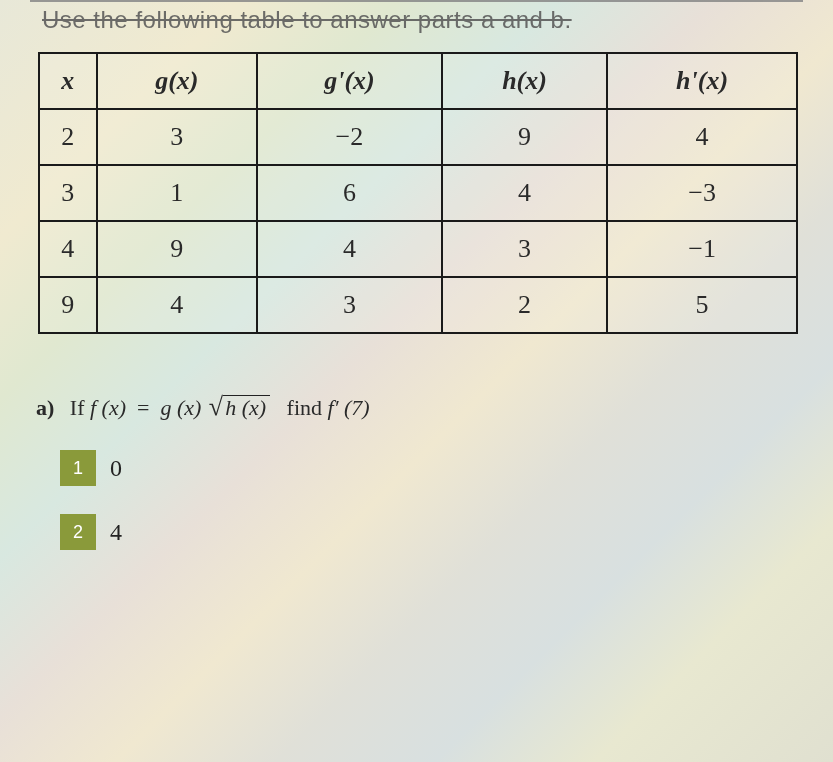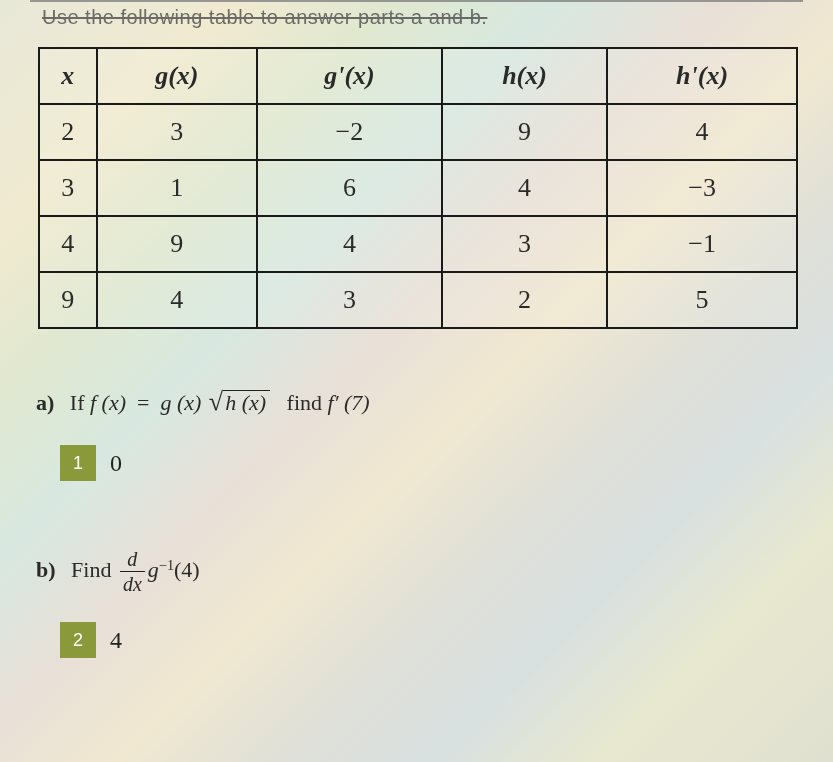--- a/index.html
+++ b/index.html
@@ -17,21 +17,21 @@
     overflow: hidden;
     color: #2a2a2a;
   }
   
   .page {
     padding: 0 30px 30px 30px;
   }
 
   .top-instruction {
     font-family: "Comic Sans MS", cursive, sans-serif;
-    font-size: 20px;
+    font-size: 24px;
     color: #555;
     padding: 4px 0 18px 12px;
     text-decoration: line-through;
     border-top: 2px solid #888;
     letter-spacing: 0.5px;
     opacity: 0.85;
   }
 
   table.data {
     border-collapse: collapse;
@@ -180,28 +180,18 @@
       <span class="sqrt"><span class="radic">√</span><span class="radicand"><span class="math-i">h (x)</span></span></span>
       &nbsp;<span> find </span>
       <span class="math-i">f′ (7)</span>
     </span>
   </div>
   <div class="answer-row">
     <div class="answer-badge">1</div>
     <div class="answer-val">0</div>
   </div>
 
-  <div class="question question-b">
-    <span class="q-label">b)</span>
-    <span class="q-text">
-      <span>Find </span>
-      <span class="frac">
-        <span class="num">d</span>
-        <span class="den">dx</span>
-      </span><span class="math-i">g</span><sup class="inv">−1</sup><span>(4)</span>
-    </span>
-  </div>
   <div class="answer-row">
     <div class="answer-badge">2</div>
     <div class="answer-val">4</div>
   </div>
 
 </div>
 
 </body></html>

